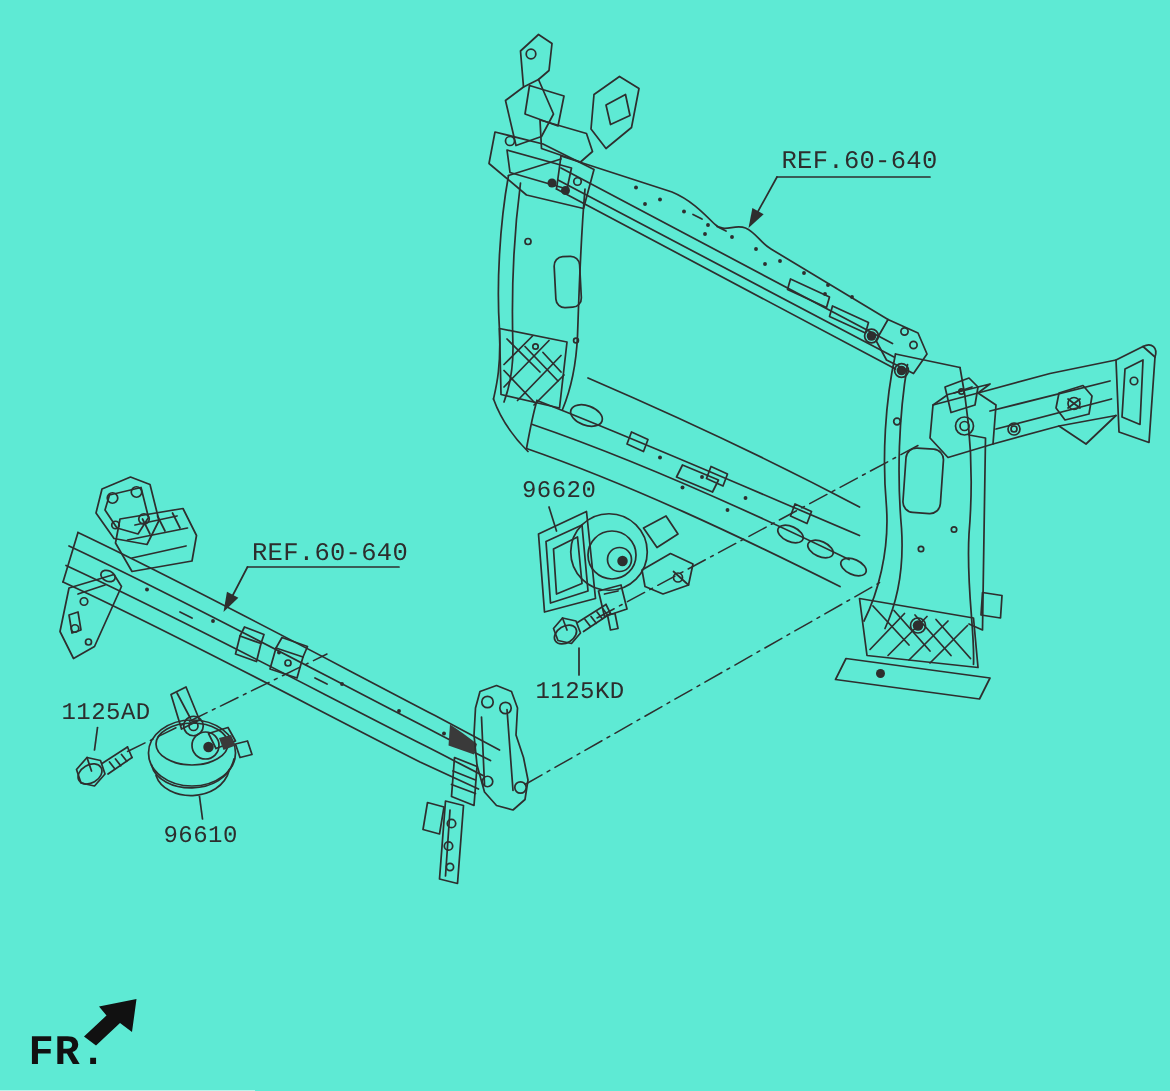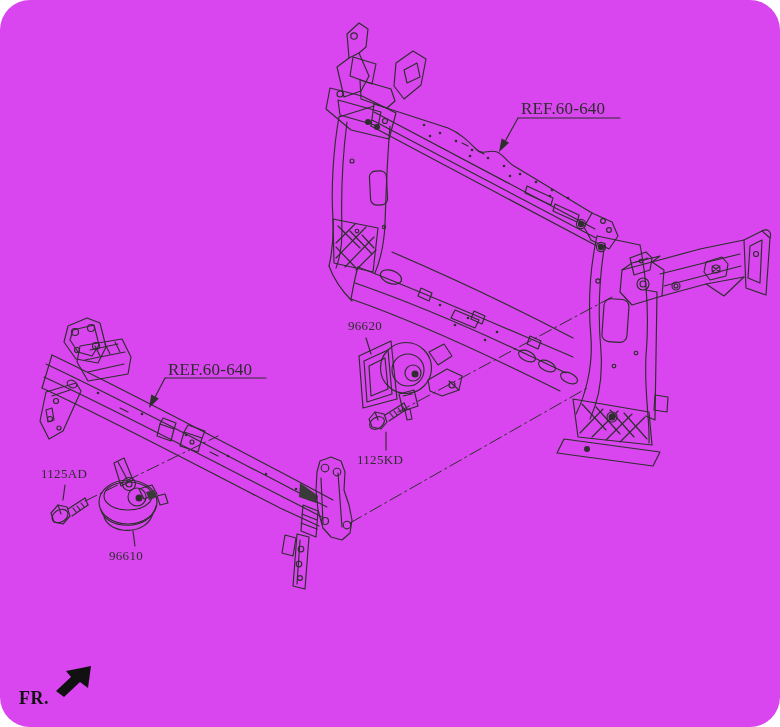--- a/index.html
+++ b/index.html
@@ -1,28 +1,27 @@
 <!DOCTYPE html>
 <html><head>
 <meta charset="utf-8">
 <style>
   html,body{margin:0;padding:0;background:#ffffff;}
   #stage{
-    position:relative;width:780px;height:727px;background:#d946ef;overflow:hidden;
-    font-family:Liberation Serif, serif;
-    border-radius:30px;
+    position:relative;width:780px;height:727px;background:#5eead4;overflow:hidden;
+    font-family:Liberation Mono, monospace;
   }
   #stage svg{position:absolute;left:0;top:0;}
   .callout{
-    position:absolute;color:#2d2d2d;font-size:13px;line-height:1;letter-spacing:0.3px;
+    position:absolute;color:#2d2d2d;font-size:16px;line-height:1;letter-spacing:0.3px;
     white-space:nowrap;cursor:default;
   }
   .callout.ref{font-size:17px;letter-spacing:0.2px;}
   .fr-marker{
-    position:absolute;color:#111;font-size:18px;font-weight:bold;line-height:1;
+    position:absolute;color:#111;font-size:28px;font-weight:bold;line-height:1;
     letter-spacing:0.5px;
   }
 </style>
 </head>
 <body>
 
 <div id="stage">
 
 <svg width="780" height="727" viewBox="0 0 780 727">
   <g stroke="#2e2e2e" fill="none" stroke-width="1.15" stroke-linejoin="round" stroke-linecap="round">

